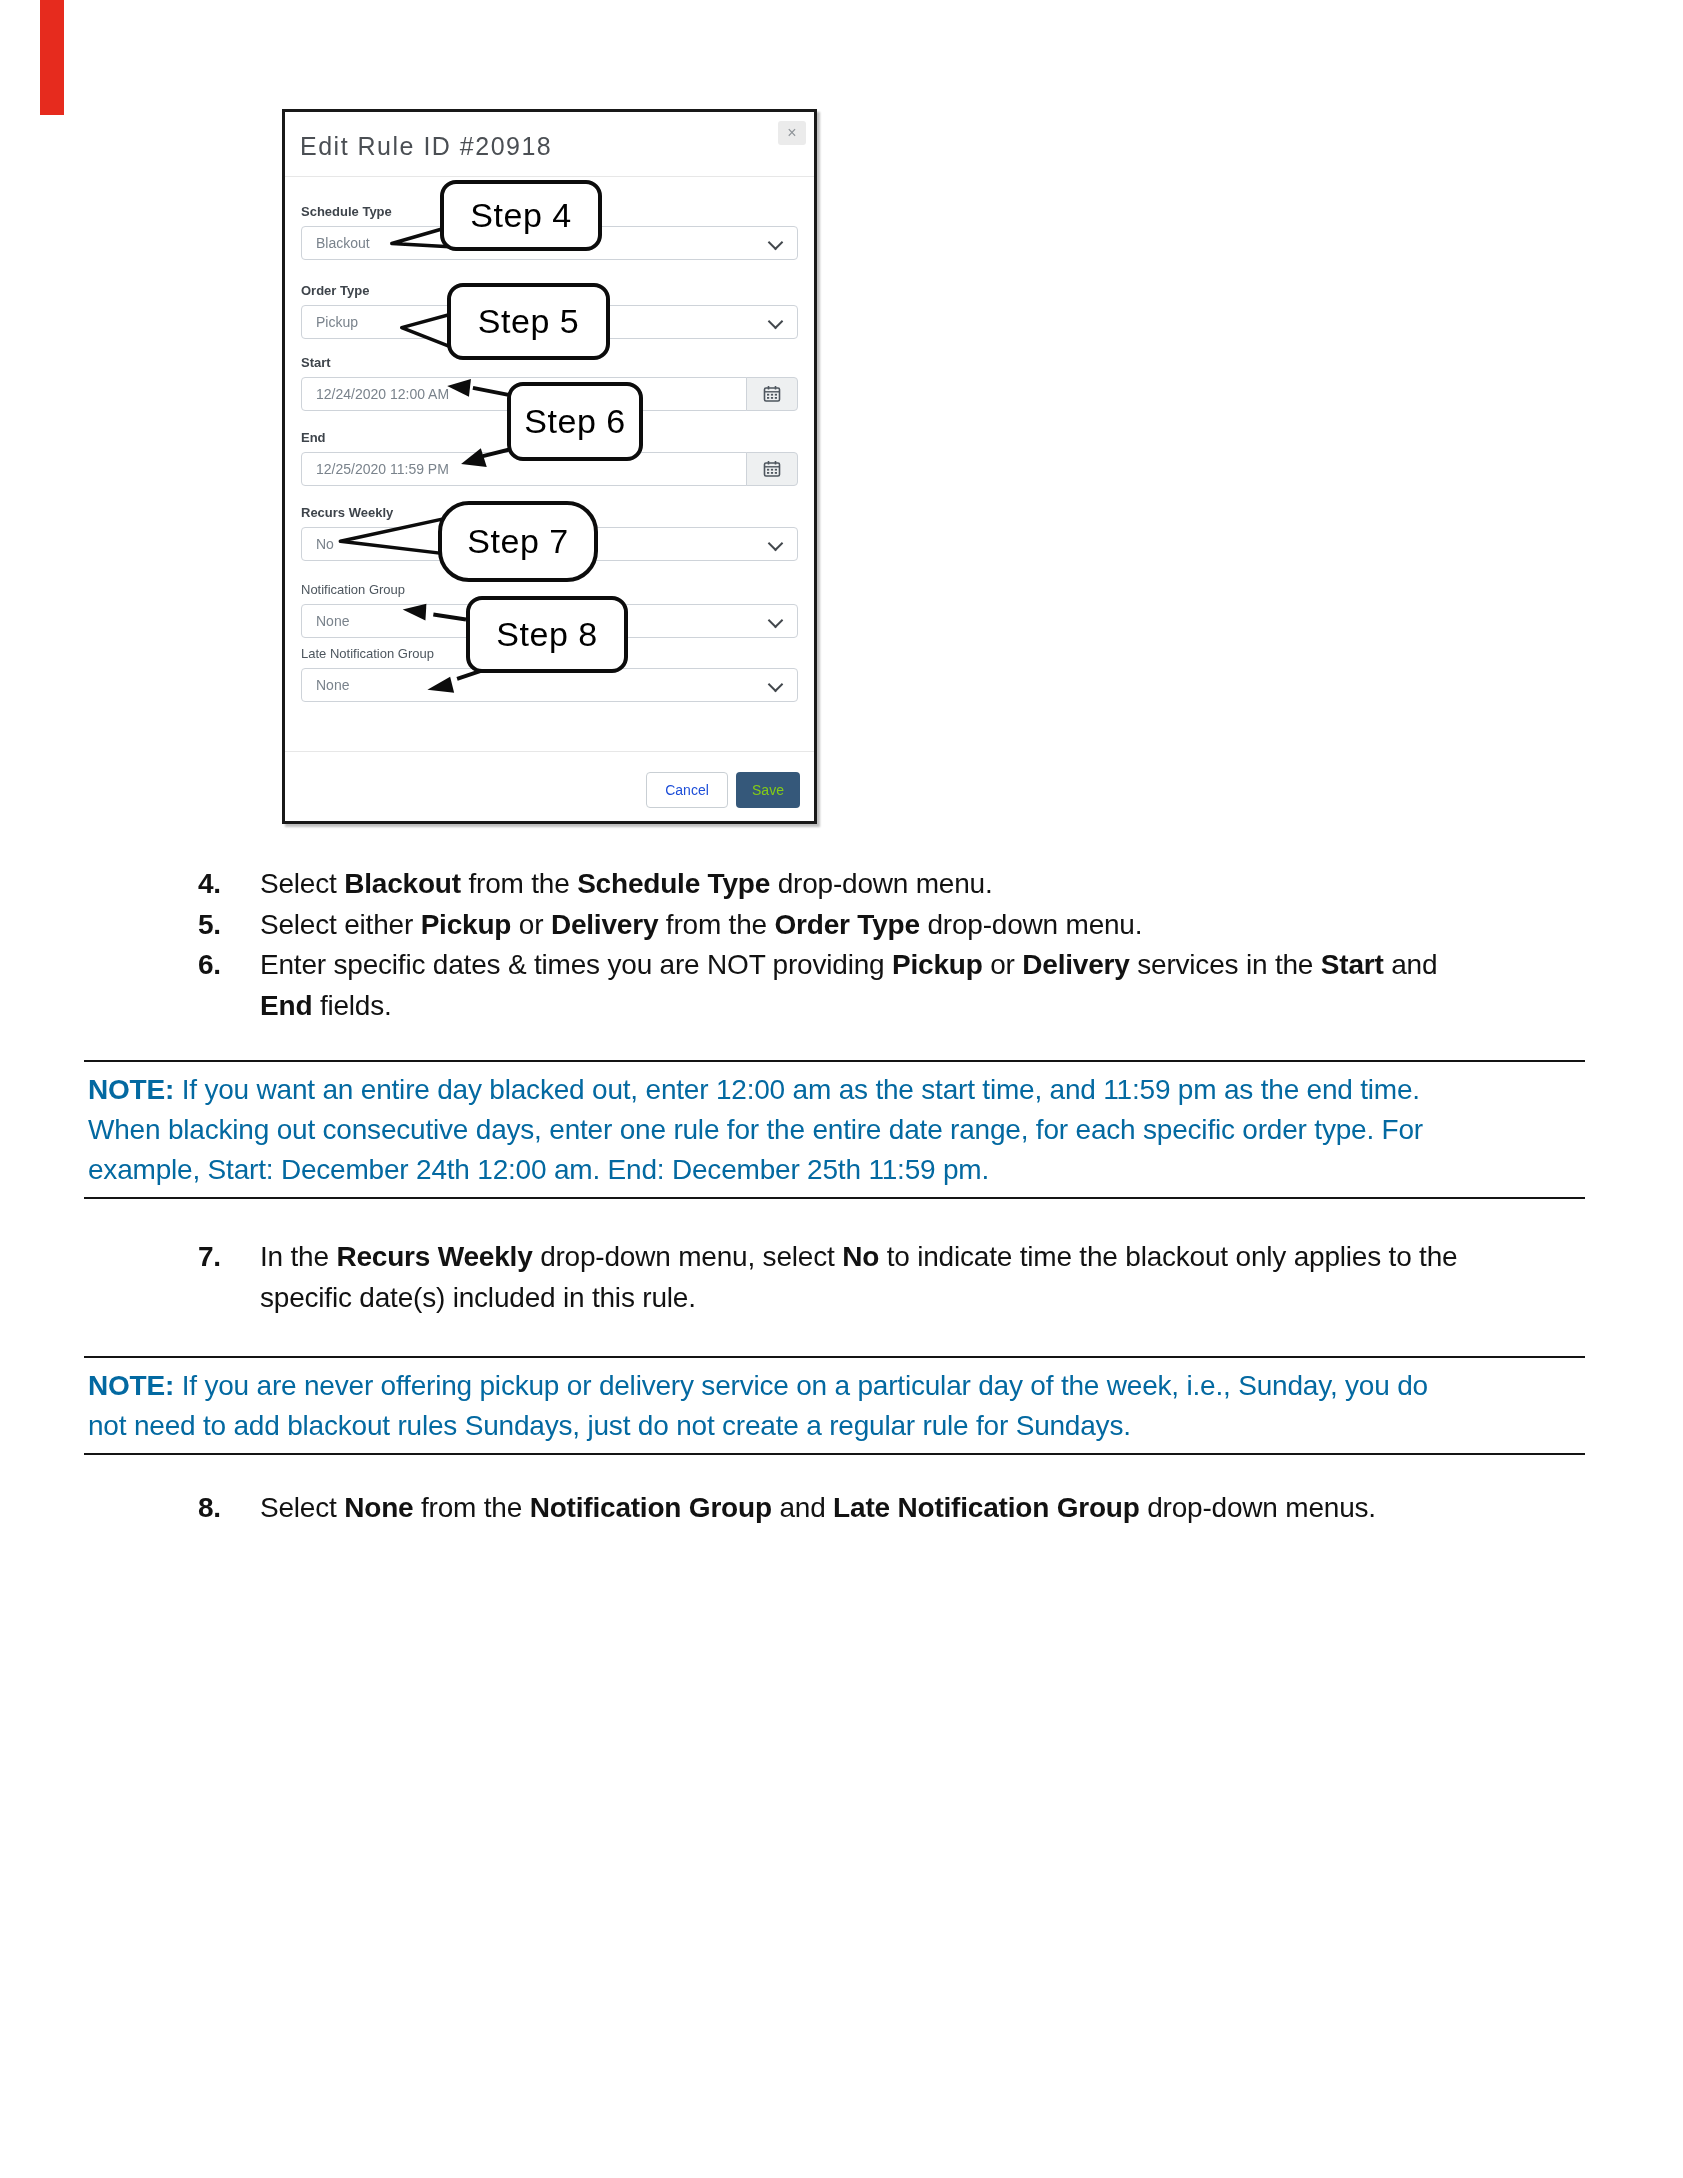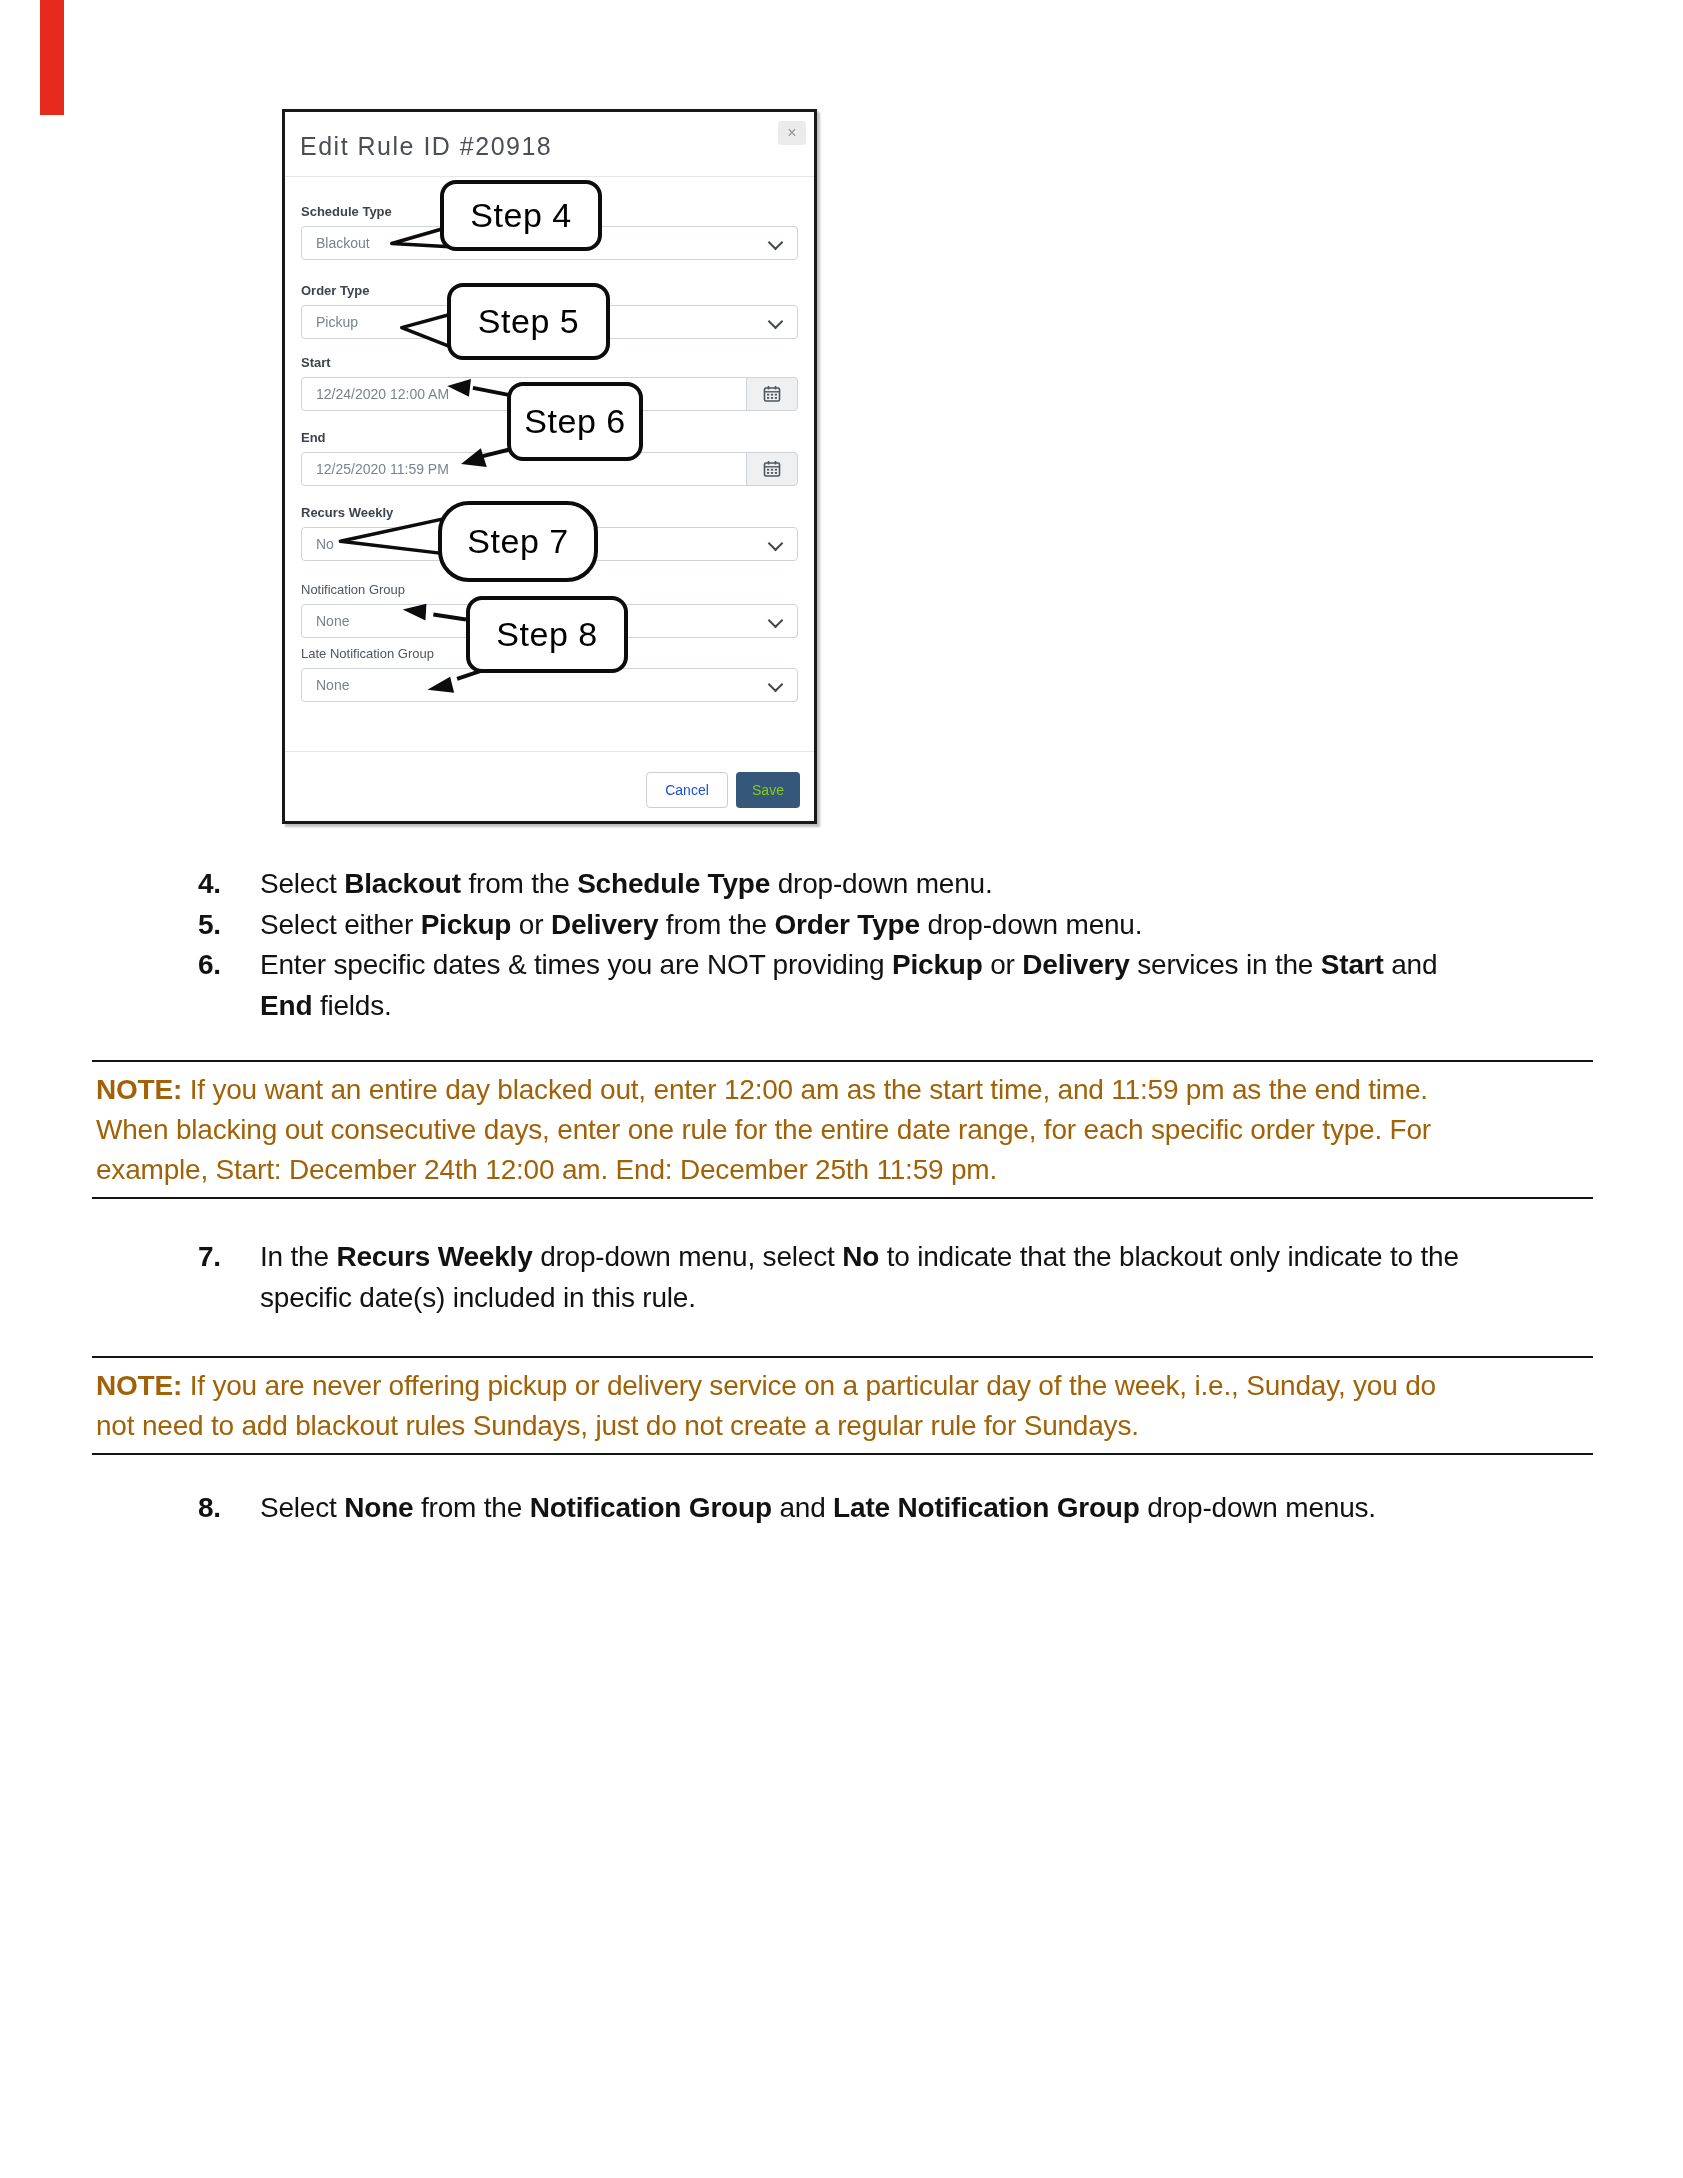--- a/index.html
+++ b/index.html
@@ -49,23 +49,23 @@
   .c4{left:440px;top:180px;width:162px;height:71px;}
   .c5{left:447px;top:283px;width:163px;height:77px;}
   .c6{left:507px;top:382px;width:136px;height:79px;}
   .c7{left:438px;top:501px;width:160px;height:81px;border-radius:31px;}
   .c8{left:466px;top:596px;width:162px;height:77px;}
 
   
   .step-item{position:absolute;display:flex;font-size:28px;letter-spacing:-0.2px;color:#121212;}
   .step-item .num{width:62px;font-weight:700;line-height:41px;}
   .tl{line-height:41px;white-space:nowrap;}
-  .note{position:absolute;left:92px;width:1501px;border-top:2px solid #141414;
+  .note{position:absolute;left:84px;width:1501px;border-top:2px solid #141414;
         border-bottom:2px solid #141414;padding:8px 4px 7px 4px;box-sizing:border-box;
-        font-size:28px;letter-spacing:-0.2px;color:#a16207;}
+        font-size:28px;letter-spacing:-0.2px;color:#0369a1;}
   .note .tl{line-height:40px;}
   #item4{left:198px;top:863px;}
   #item5{left:198px;top:904px;}
   #item6{left:198px;top:944px;}
   #item7{left:198px;top:1236px;}
   #item8{left:198px;top:1487px;}
   #note1{top:1060px;}
   #note2{top:1356px;}
 </style>
 </head>
@@ -220,21 +220,21 @@
 
 <div class="note" id="note1">
     <div class="tl"><span style="font-weight: 700;">NOTE:</span><span> If you want an entire day blacked out, enter 12:00 am as the start time, and 11:59 pm as the end time.</span></div>
     <div class="tl"><span>When blacking out consecutive days, enter one rule for the entire date range, for each specific order type. For</span></div>
     <div class="tl"><span>example, Start: December 24th 12:00 am. End: December 25th 11:59 pm.</span></div>
   </div>
 
 <div class="step-item" id="item7">
   <span class="num">7.</span>
   <div>
-      <div class="tl"><span>In the </span><span style="font-weight: 700;">Recurs Weekly</span><span> drop-down menu, select </span><span style="font-weight: 700;">No</span><span> to indicate that the blackout only indicate to the</span></div>
+      <div class="tl"><span>In the </span><span style="font-weight: 700;">Recurs Weekly</span><span> drop-down menu, select </span><span style="font-weight: 700;">No</span><span> to indicate time the blackout only applies to the</span></div>
       <div class="tl"><span>specific date(s) included in this rule.</span></div>
     </div>
 </div>
 
 <div class="note" id="note2">
     <div class="tl"><span style="font-weight: 700;">NOTE:</span><span> If you are never offering pickup or delivery service on a particular day of the week, i.e., Sunday, you do</span></div>
     <div class="tl"><span>not need to add blackout rules Sundays, just do not create a regular rule for Sundays.</span></div>
   </div>
 
 <div class="step-item" id="item8">

